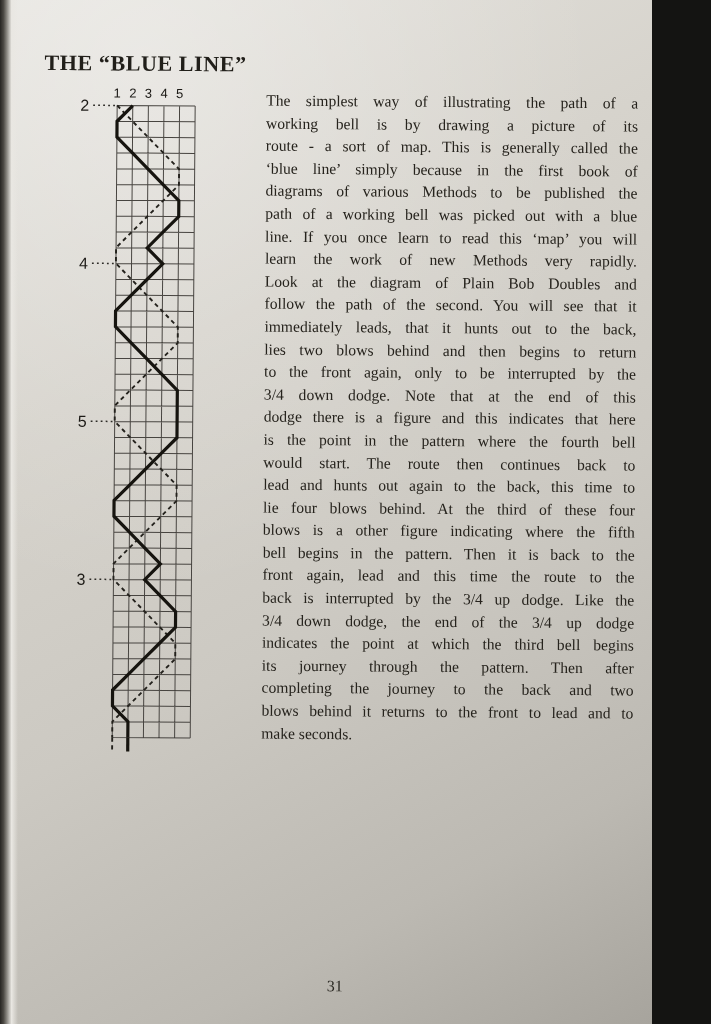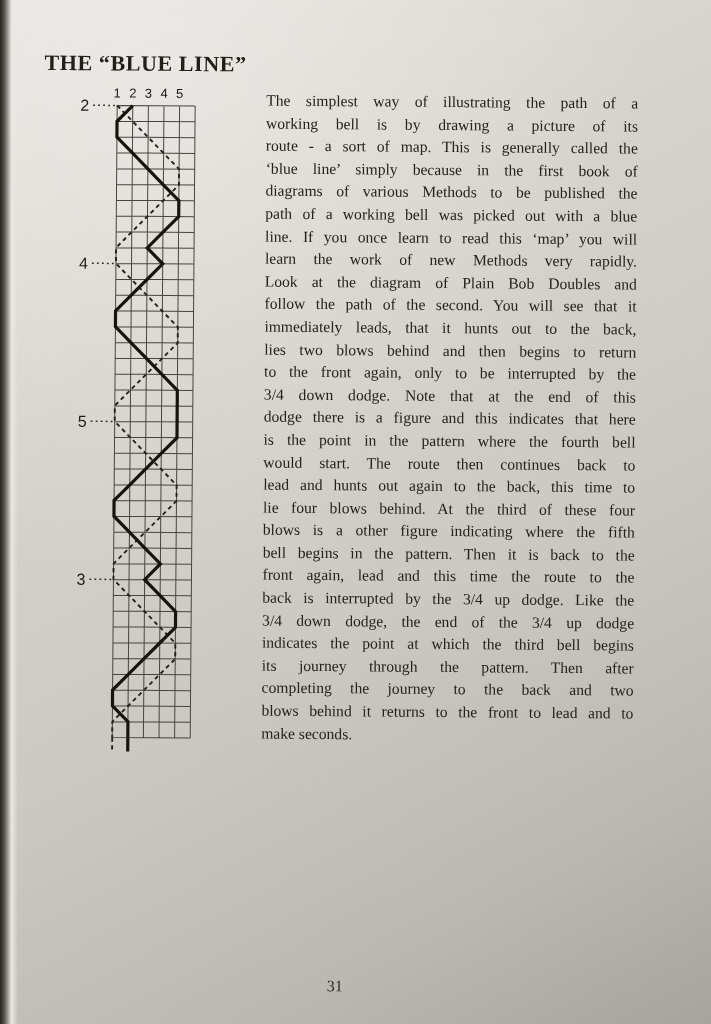--- a/index.html
+++ b/index.html
@@ -1,18 +1,18 @@
 <!DOCTYPE html>
 <html style="--paper: #d6d3cc; --paper_light: #e6e4df; --paper_dark: #a7a49d; --ink: #211f1a; --edge: #262421;"><head>
 <meta charset="utf-8">
 <style>
   html,body{margin:0;padding:0;background:#141412;}
   .page{
     position:relative;
-    width:711px;height:1024px;
+    width:652px;height:1024px;
     overflow:hidden;
     font-family:"Liberation Serif", serif;
     background:
       radial-gradient(120% 90% at 22% 6%, rgba(255,255,255,0.30), rgba(255,255,255,0) 58%),
       linear-gradient(152deg, var(--paper_light) 0%, var(--paper) 32%, #ccc9c2 58%, #bcb9b2 82%, var(--paper_dark) 100%);
   }
   .edge{
     position:absolute;left:0;top:0;bottom:0;width:18px;
     background:linear-gradient(90deg, var(--edge) 0%, #4d4a45 20%, #8a8781 38%, #e9e7e2 64%, rgba(233,231,226,0) 100%);
   }

